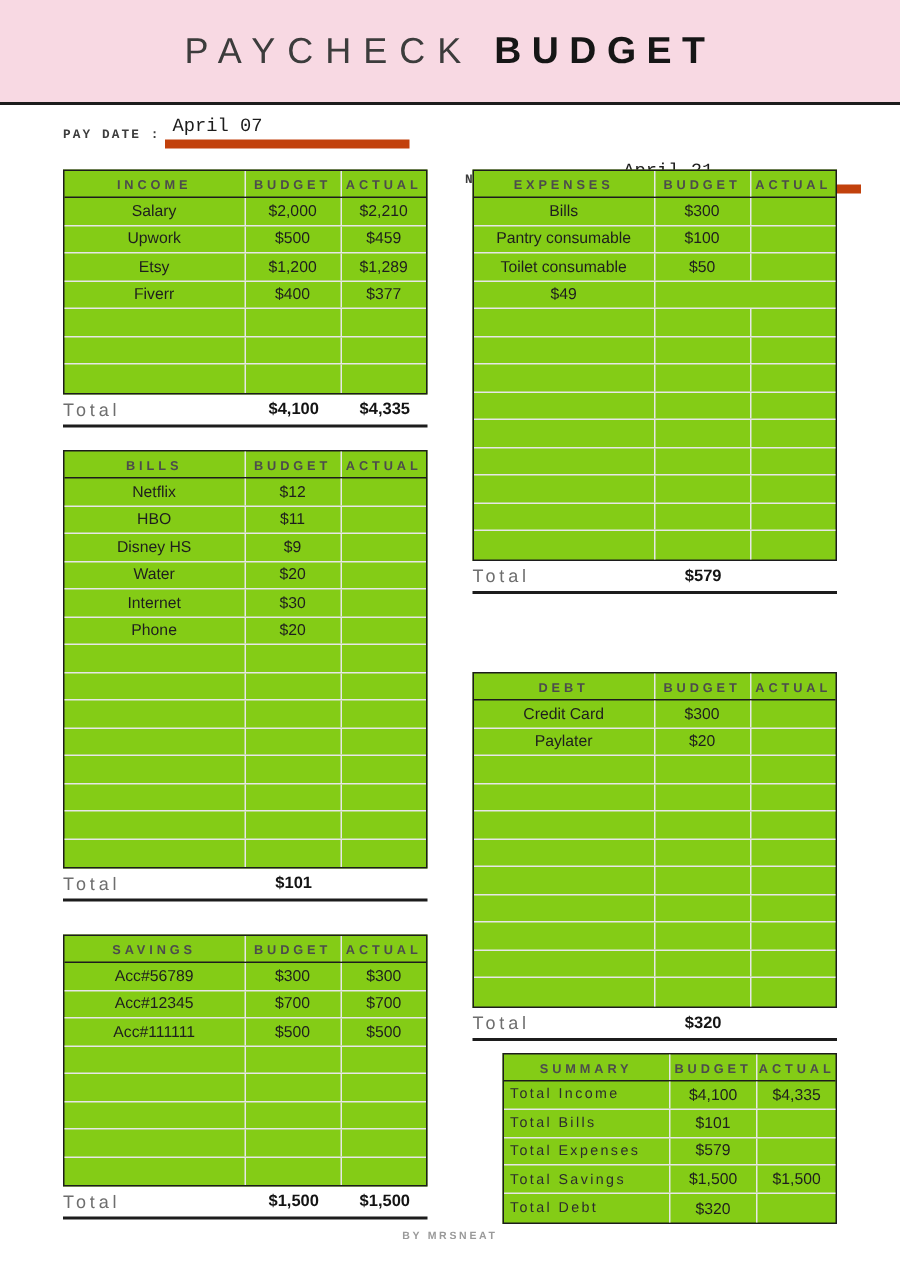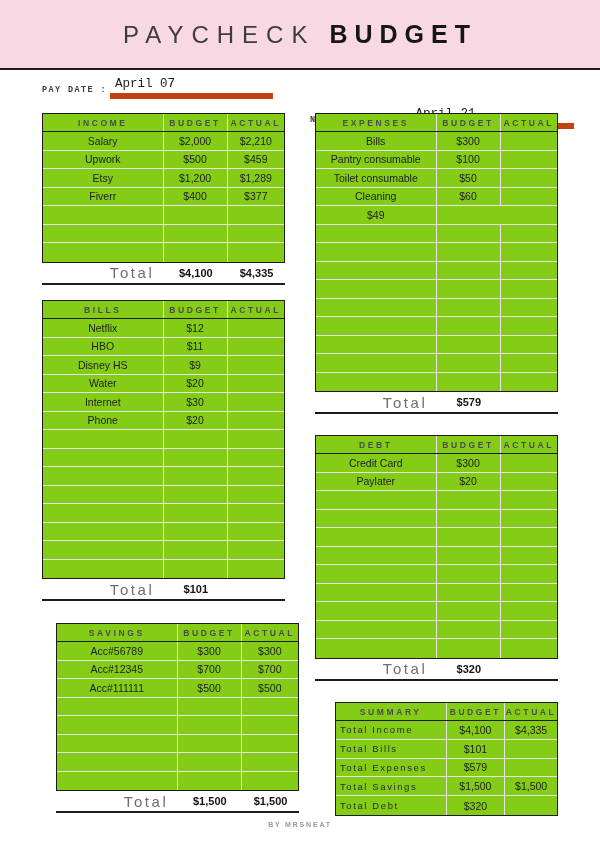--- a/index.html
+++ b/index.html
@@ -49,23 +49,23 @@
     padding: 0 0 2px 5px; margin-left: 3px;
     white-space: nowrap;
   }
   .date-block.left  .date-value { width: 163px; }
   .date-block.right .date-value { width: 163px; }
 
   
   .tbl-block { position: absolute; width: 243px; }
   #tbl-income   { top: 113px; left: 42px;  }
   #tbl-bills    { top: 300px; left: 42px;  }
-  #tbl-savings  { top: 623px; left: 56px; border-radius: 25px;  }
+  #tbl-savings  { top: 623px; left: 42px; border-radius: 25px;  }
   #tbl-expenses { top: 113px; left: 315px; }
-  #tbl-debt     { top: 435px; left: 315px; }
+  #tbl-debt     { top: 448px; left: 315px; }
   #tbl-summary  { top: 702px; left: 315px; padding-left: 20px; }
 
   .tbl { border: 1.5px solid var(--ink, #1c1c1c); background: #84cc16; }
   .tr {
     display: grid;
     grid-template-columns: 50% 26.6% 23.4%;
     height: 18.5px;
     border-bottom: 1px solid #e6e6e6;
   }
   .tr:last-child { border-bottom: none; }
@@ -86,22 +86,22 @@
     font-size: 9.5px; letter-spacing: 1.6px; color: #2d2d2d;
   }
   .tbl.summary .tr:not(.head) { height: 18.8px; }
 
   .total-row {
     display: grid;
     grid-template-columns: 50% 26.6% 23.4%;
     height: 20px; align-items: center;
   }
   .total-label {
-    text-align: right; padding-right: 9px;
-    font-size: 15px; letter-spacing: 2.6px; color: #6e6e6e;
+    padding-right: 9px;
+    font-size: 12px; letter-spacing: 2.6px; color: #6e6e6e;
   }
   .total-val {
     text-align: center; font-size: 11px; font-weight: 700; color: #141414;
   }
   .thick-line { border-top: 2.5px solid var(--ink, #1c1c1c); }
 
   
   .footer {
     position: absolute; top: 821px; left: 0; right: 0;
     text-align: center;
@@ -337,25 +337,20 @@
           <div class="cell label">Pantry consumable</div>
           <div class="cell">$100</div>
           <div class="cell"></div>
         </div>
         <div class="tr">
           <div class="cell label">Toilet consumable</div>
           <div class="cell">$50</div>
           <div class="cell"></div>
         </div>
         <div class="tr">
-          <div class="cell label">Cleaning</div>
-          <div class="cell">$60</div>
-          <div class="cell"></div>
-        </div>
-        <div class="tr">
           <div class="cell">$49</div>
           <div class="cell"></div>
         </div>
         <div class="tr">
           <div class="cell label"></div>
           <div class="cell"></div>
           <div class="cell"></div>
         </div>
         <div class="tr">
           <div class="cell label"></div>

